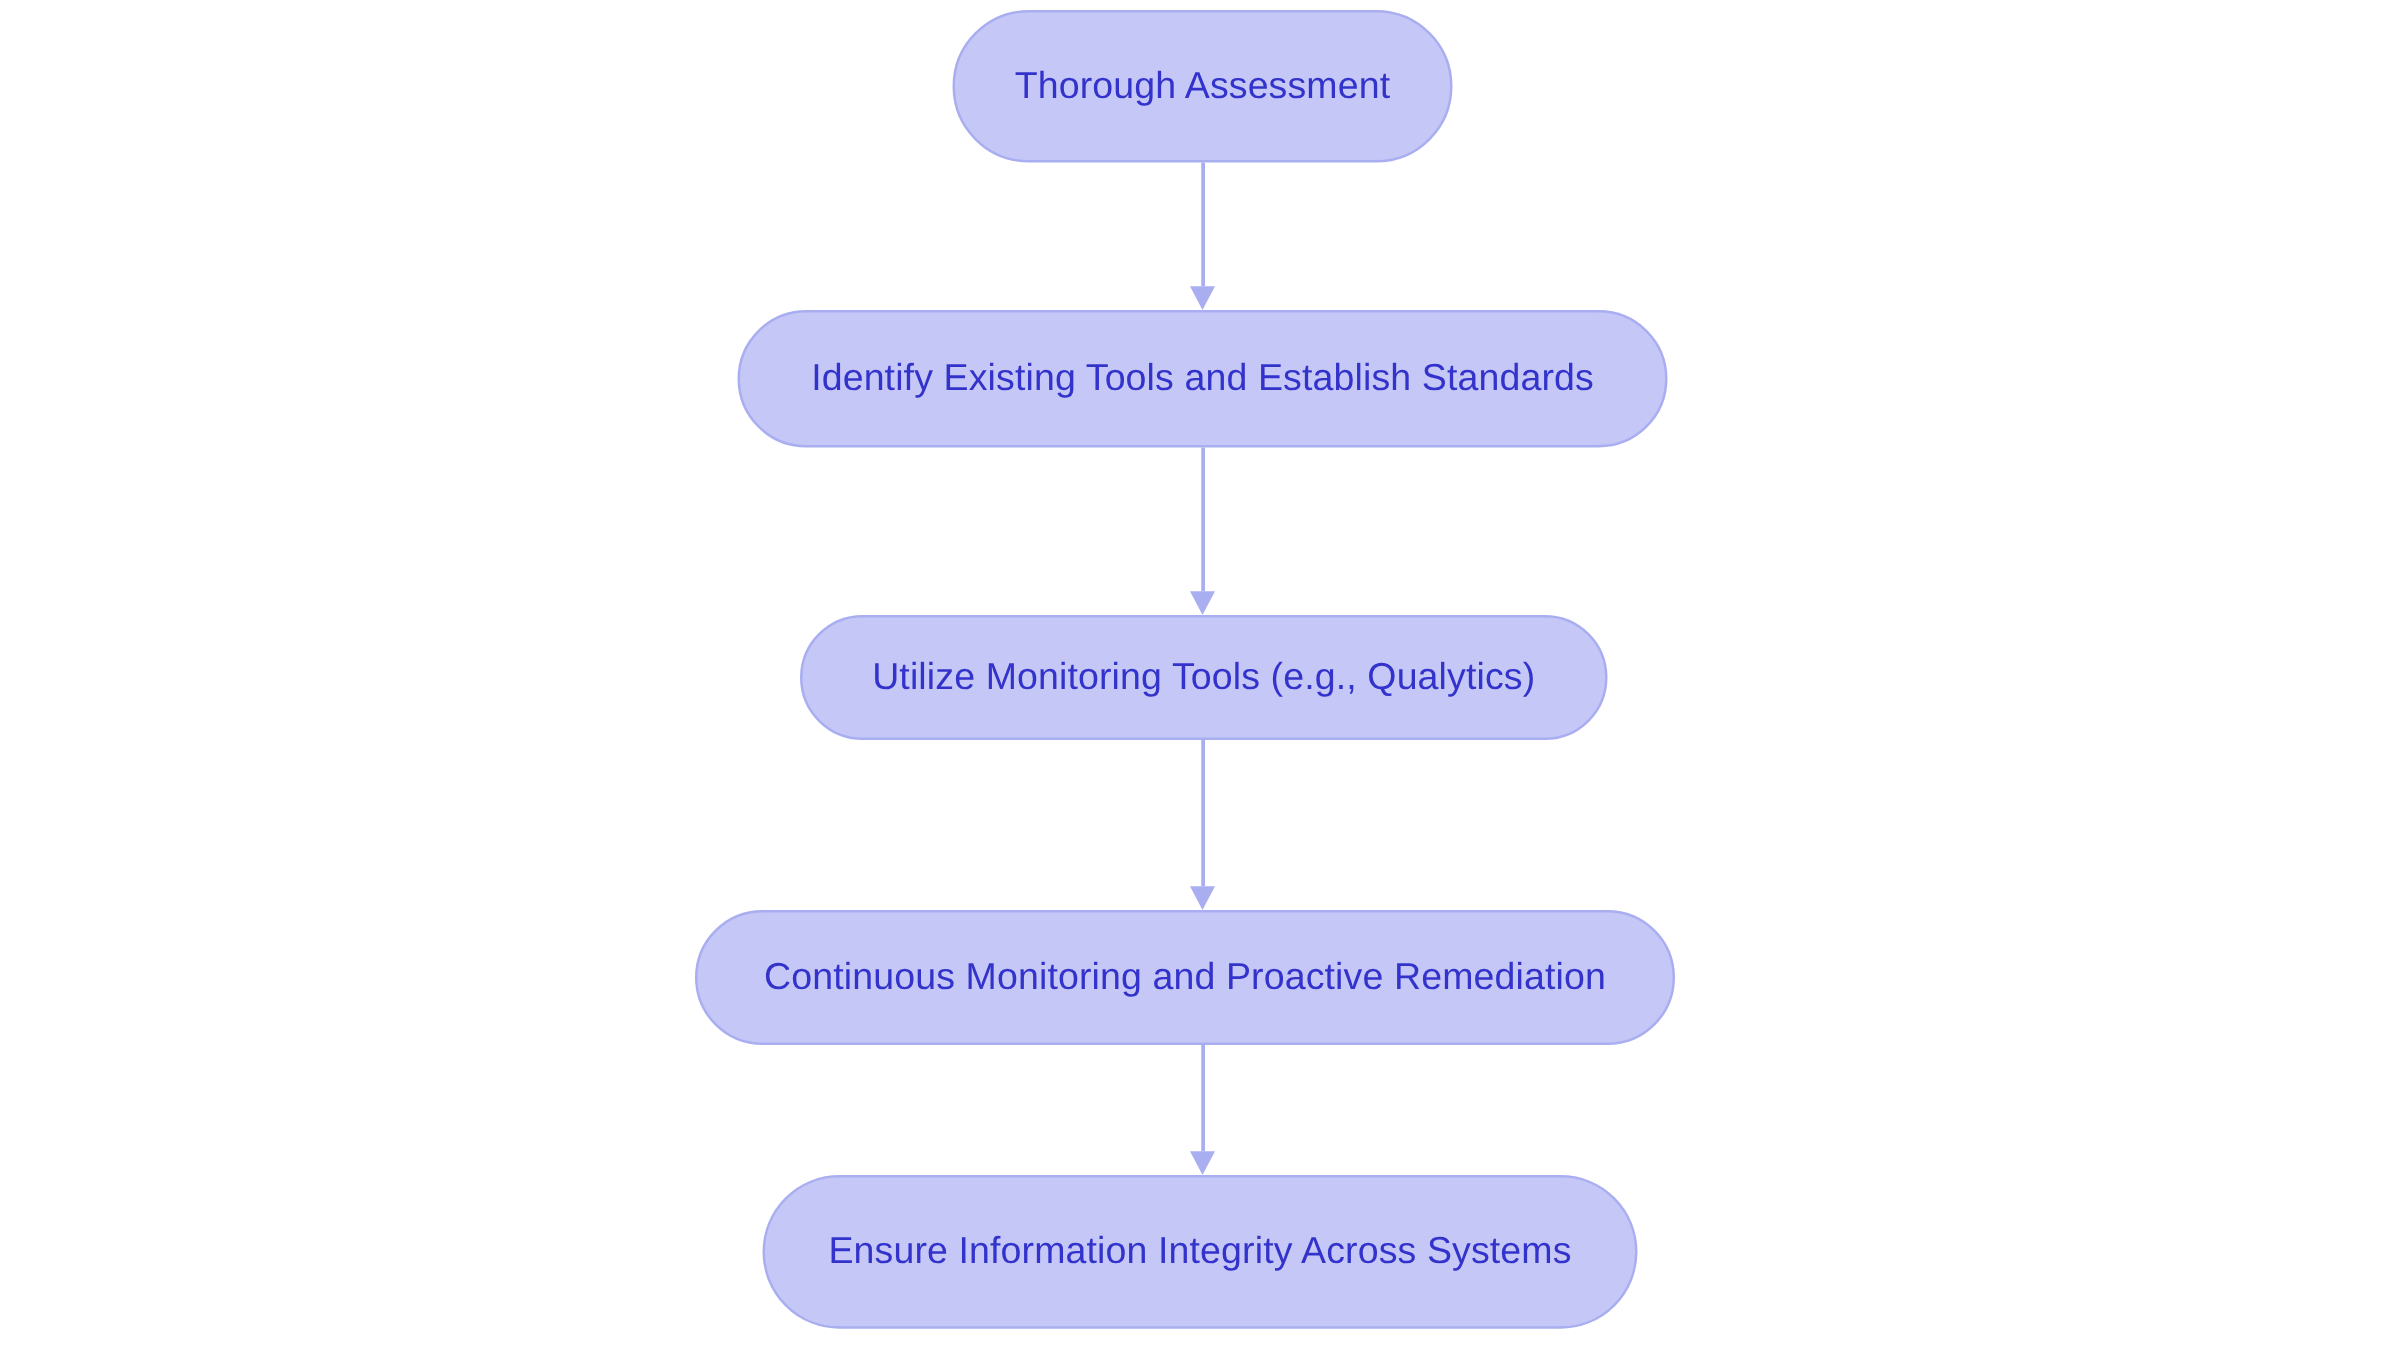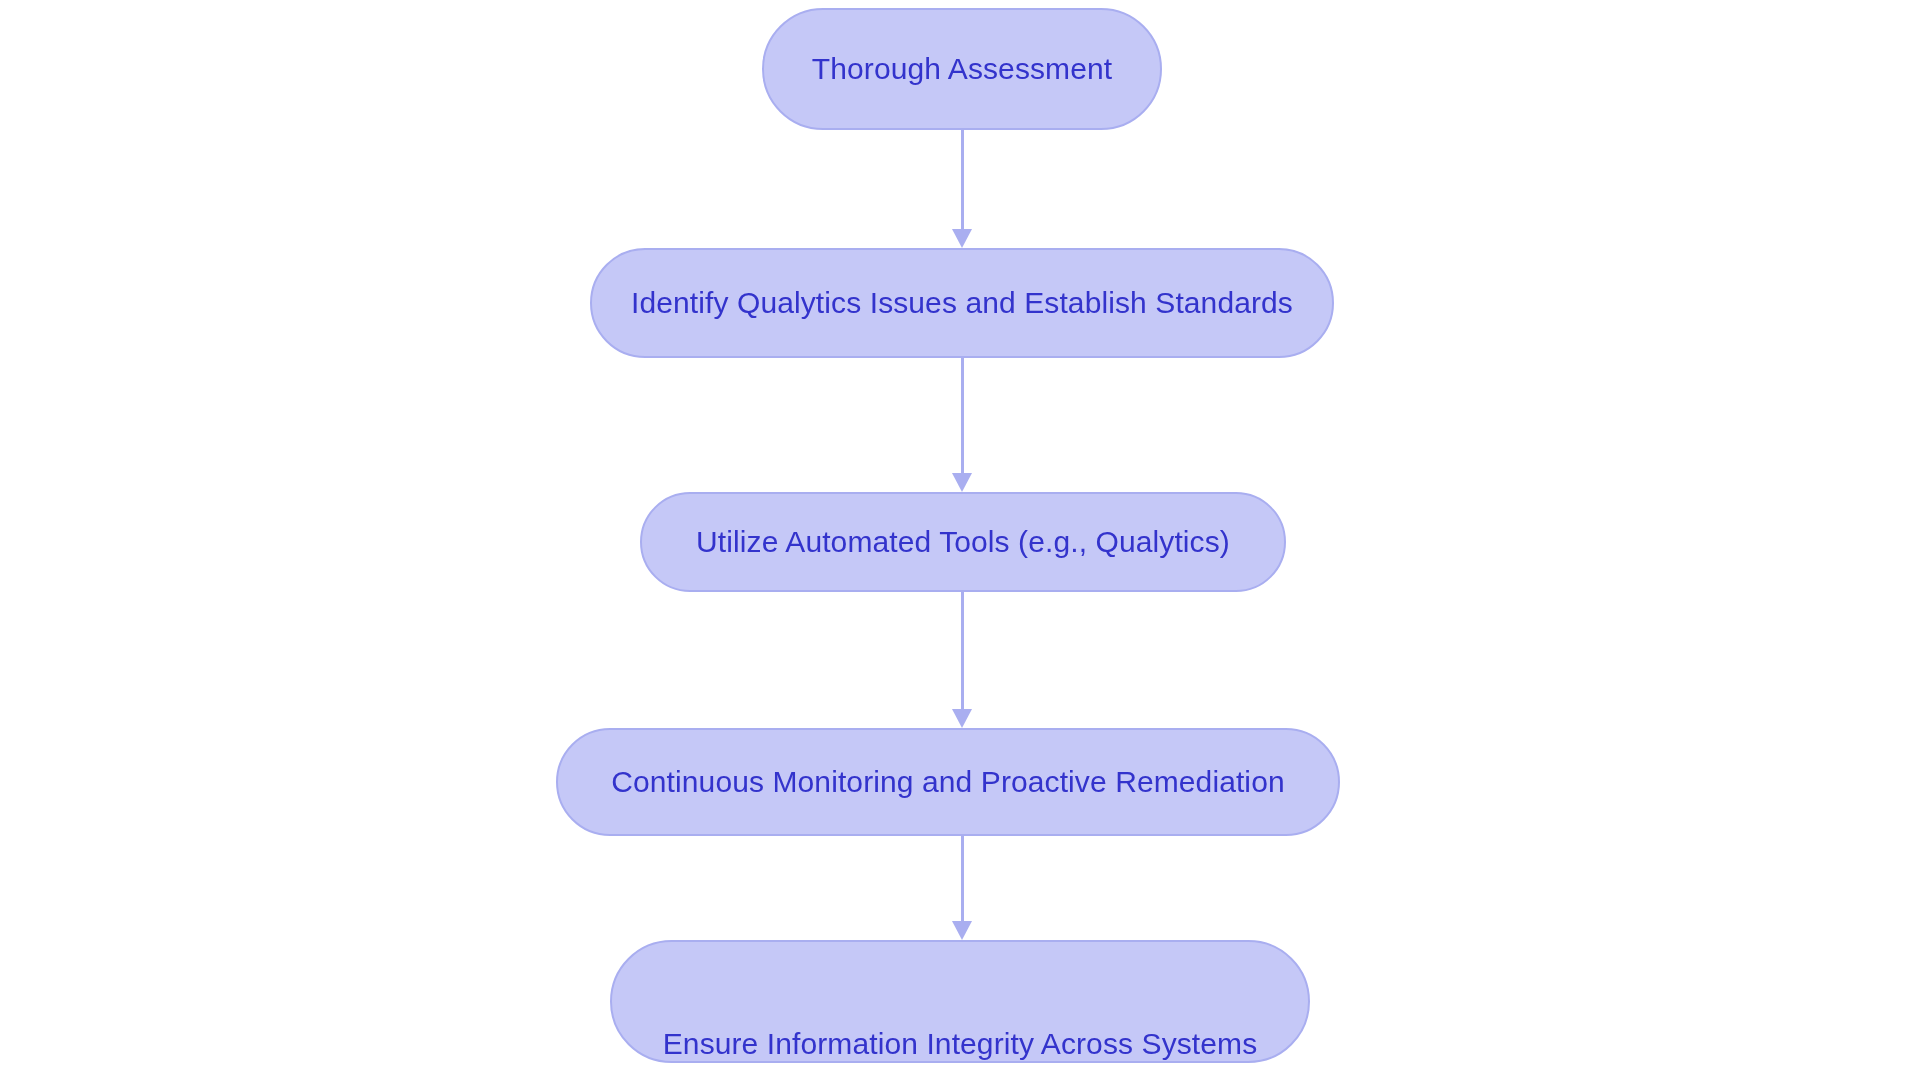--- a/index.html
+++ b/index.html
@@ -45,21 +45,21 @@
   }
   .node-label {
     display: block;
     white-space: nowrap;
   }
   
   #node-1 { left: 762px;  top: 8px;    width: 400px; height: 122px; font-size: 30px; }
   #node-2 { left: 590px;  top: 248px;  width: 744px; height: 110px; font-size: 30px; }
   #node-3 { left: 640px;  top: 492px;  width: 646px; height: 100px; font-size: 30px; }
   #node-4 { left: 556px;  top: 728px;  width: 784px; height: 108px; font-size: 30px; }
-  #node-5 { left: 610px;  top: 940px;  width: 700px; height: 123px; font-size: 30px; align-items: flex-end; }
+  #node-5 { left: 610px;  top: 940px;  width: 700px; height: 123px; font-size: 30px; }
 
   
   .connector {
     position: absolute;
     width: 40px;
     pointer-events: none;
   }
   .connector .shaft {
     position: absolute;
     left: 50%;
@@ -97,30 +97,30 @@
     <div class="node" id="node-1">
       <span class="node-label">Thorough Assessment</span>
     </div>
 
     <div class="connector" id="conn-1">
       <div class="shaft"></div>
       <div class="head"></div>
     </div>
 
     <div class="node" id="node-2">
-      <span class="node-label">Identify Qualytics Issues and Establish Standards</span>
+      <span class="node-label">Identify Existing Tools and Establish Standards</span>
     </div>
 
     <div class="connector" id="conn-2">
       <div class="shaft"></div>
       <div class="head"></div>
     </div>
 
     <div class="node" id="node-3">
-      <span class="node-label">Utilize Automated Tools (e.g., Qualytics)</span>
+      <span class="node-label">Utilize Monitoring Tools (e.g., Qualytics)</span>
     </div>
 
     <div class="connector" id="conn-3">
       <div class="shaft"></div>
       <div class="head"></div>
     </div>
 
     <div class="node" id="node-4">
       <span class="node-label">Continuous Monitoring and Proactive Remediation</span>
     </div>

